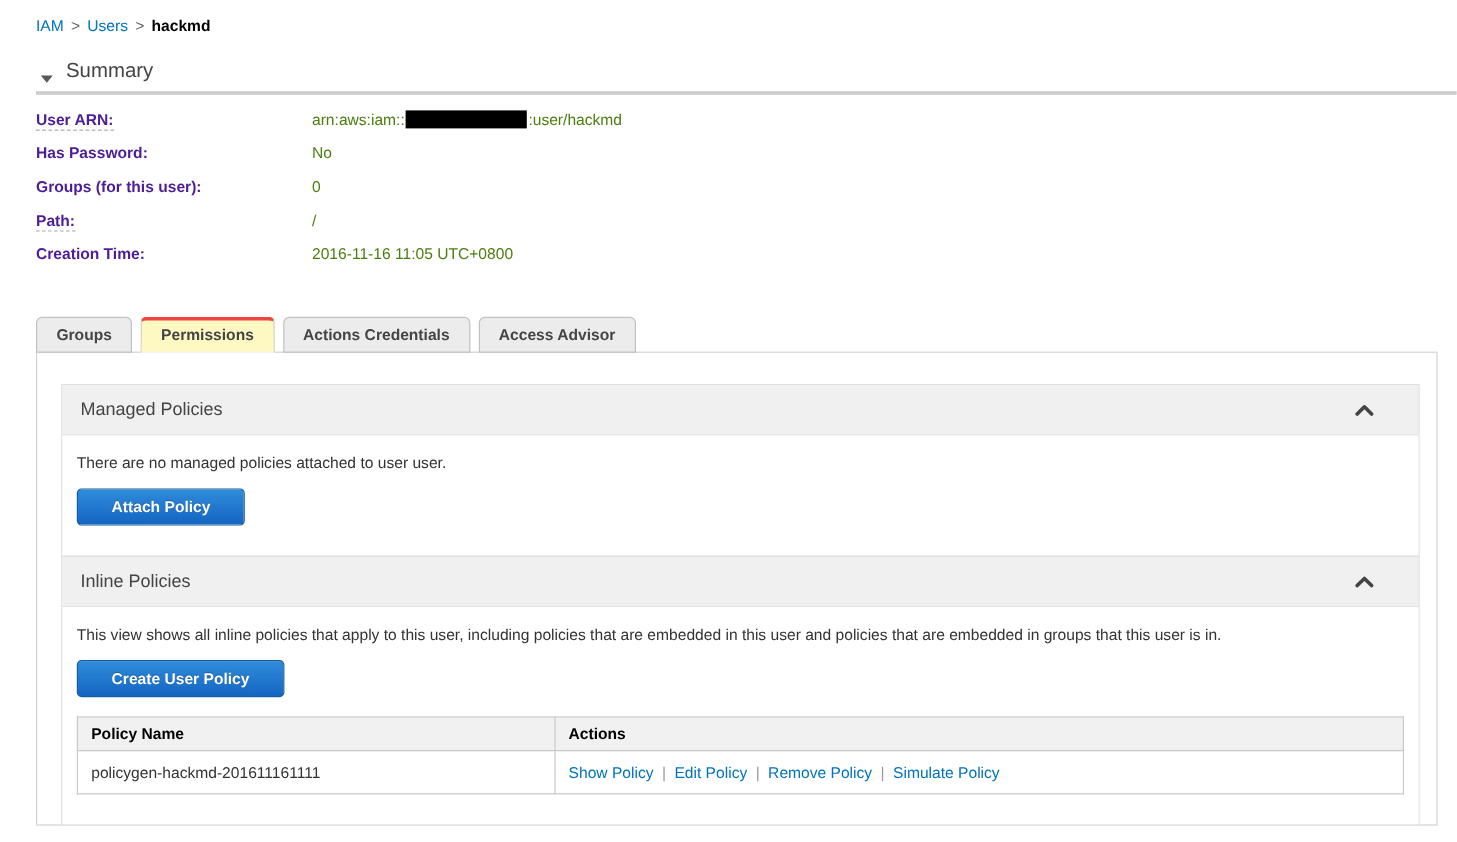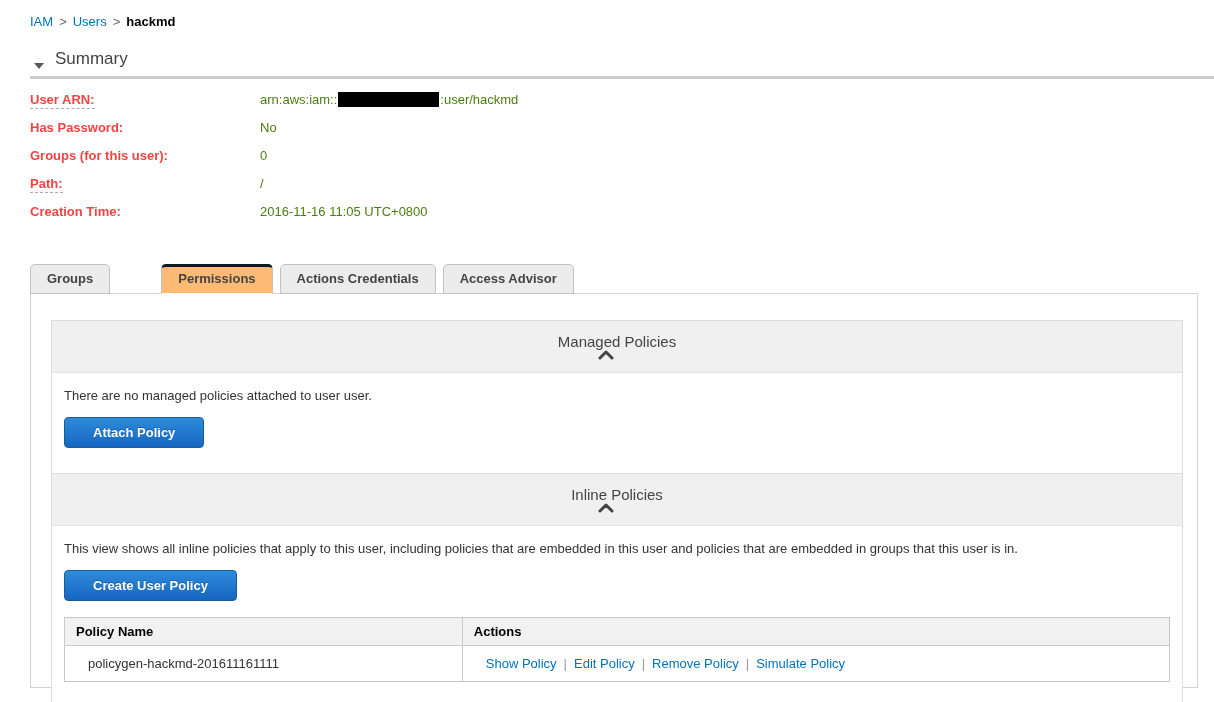--- a/index.html
+++ b/index.html
@@ -30,64 +30,62 @@
     width: 0; height: 0;
     border-left: 5px solid transparent;
     border-right: 5px solid transparent;
     border-top: 6px solid #595959;
   }
   .summary-divider { height: 3px; background: #ccc; margin-right: -16px; }
 
   
   .fields { margin-top: 13px; }
   .field-row { display: flex; height: 28px; align-items: flex-start; }
-  .field-label { width: 230px; font-weight: bold; color: #ef4444; flex: none; }
+  .field-label { width: 230px; font-weight: bold; color: #4c1d95; flex: none; }
   .field-label .tip { border-bottom: 1px dashed #aaa; padding-bottom: 1px; }
   .field-value { color: #4d7c0f; }
   .redacted {
     display: inline-block; width: 101px; height: 15px;
     background: #000; vertical-align: text-bottom; margin: 0 1px;
   }
 
   
   .tab-strip { display: flex; gap: 7px; margin-top: 32px; position: relative; z-index: 2; }
   .tab {
     background: #ececec;
     border: 1px solid #c1c1c1;
     border-radius: 5px 5px 0 0;
     padding: 6px 16px 7px;
     font-weight: bold; color: #444; font-size: 13px;
     cursor: pointer; margin-bottom: -1px;
   }
   .tab.active {
-    background: #fdba74;
-    border-top: 3px solid #0f172a;
+    background: #fef9c3;
+    border-top: 3px solid #ef4444;
     border-bottom: 1px solid #fff;
     padding-top: 4px;
-    margin-left: 44px;
   }
 
   
   .tab-content {
     border: 1px solid #d3d3d3;
     background: #fff;
     height: 395px;
     padding: 26px 14px 0 20px;
     position: relative; z-index: 1;
   }
 
   
   .panel-group { border: 1px solid #ddd; }
   .panel-header {
     background: #f0f0f0;
     padding: 12px 15px;
     display: flex; justify-content: space-between; align-items: center;
     cursor: pointer;
     border-bottom: 1px solid #e2e2e2;
-    flex-direction: column;
   }
   .panel-section + .panel-section .panel-header { border-top: 1px solid #ddd; }
   .panel-title { font-size: 15px; color: #444; }
   .chevron { display: inline-flex; margin-right: 22px; }
   .panel-body { padding: 15px 12px 25px; background: #fff; }
   .panel-body p { margin: 0 0 14px; color: #333; font-size: 13px; }
 
   
   .btn-primary {
     display: inline-block;
@@ -104,21 +102,21 @@
   
   .policy-table {
     width: 100%; border-collapse: collapse; margin-top: 16px;
   }
   .policy-table th {
     background: #f1f1f1; text-align: left; font-weight: bold;
     padding: 6px 11px; border: 1px solid #c9c9c9;
     font-size: 13px; color: #000000;
   }
   .policy-table td {
-    padding: 10px 23px; border: 1px solid #c9c9c9;
+    padding: 10px 11px; border: 1px solid #c9c9c9;
     font-size: 13px; color: #333;
   }
   .policy-table .col-name { width: 36%; }
   .actions a { color: #0073bb; text-decoration: none; cursor: pointer; }
   .pipe { color: #999; margin: 0 7px; }
 </style>
 </head>
 <body>
 
 <div class="page">

